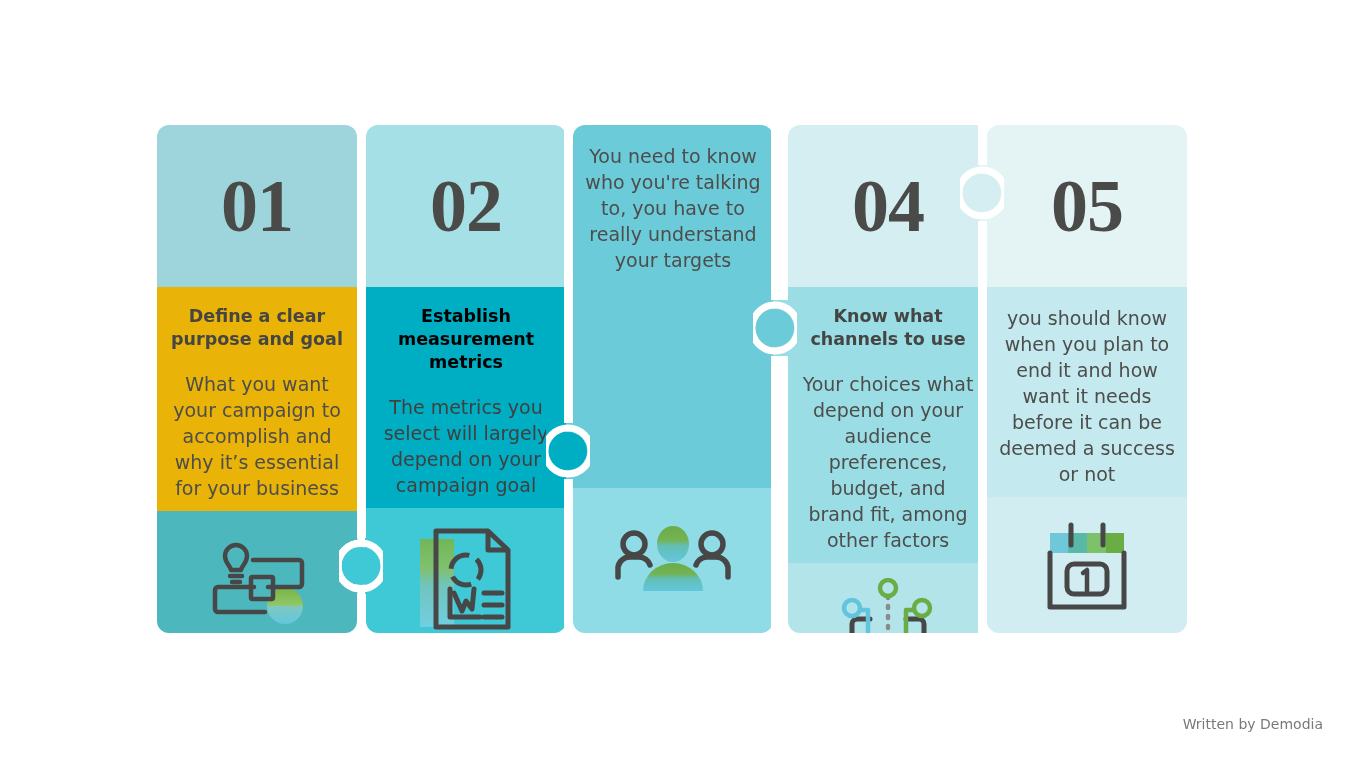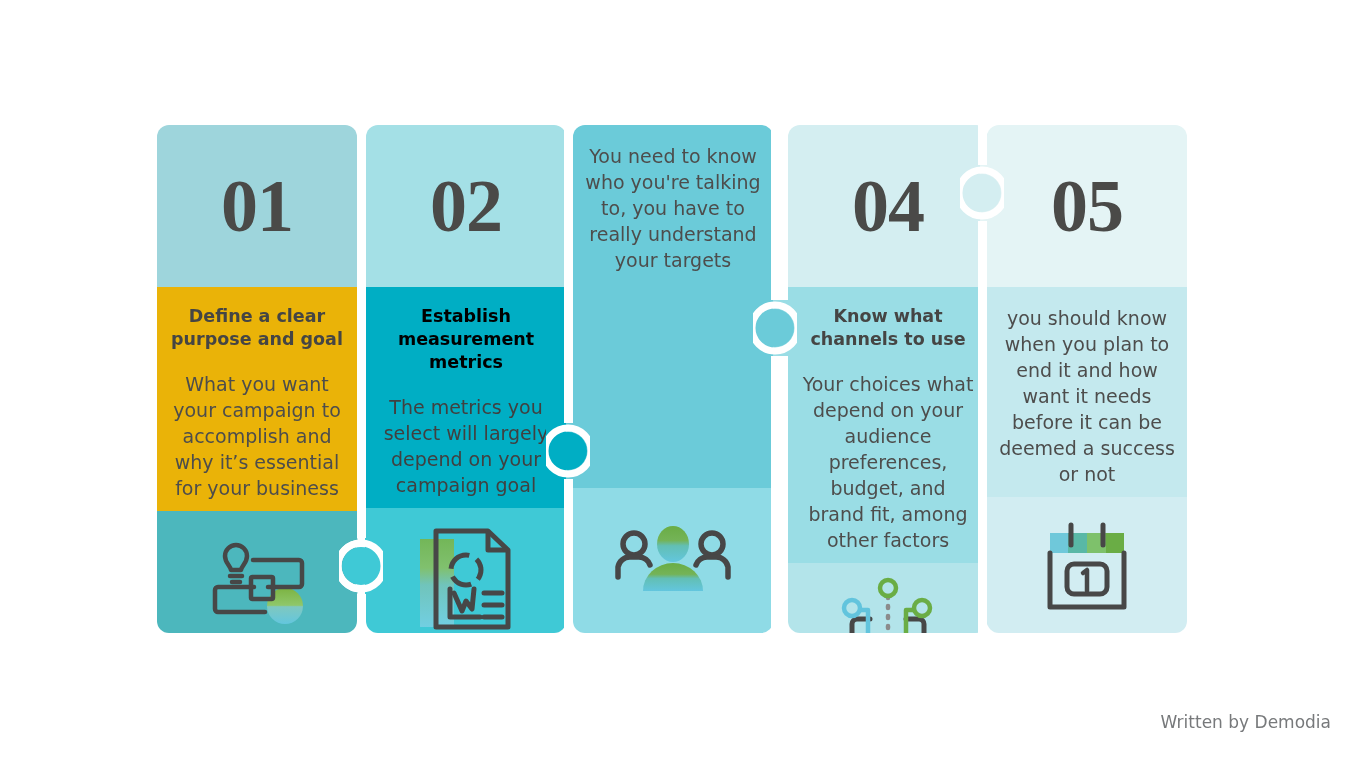--- a/index.html
+++ b/index.html
@@ -74,22 +74,22 @@
     background:#ffffff;
   }
   .knob{
     position:absolute;
     width:44px;height:56px;
     pointer-events:none;
   }
 
   .footer{
     position:absolute;
-    right:19px; bottom:27px;
-    font-size:17px;
+    right:27px; bottom:27px;
+    font-size:14px;
     color:#77797b;
     font-family:"DejaVu Sans","Liberation Sans",sans-serif;
   }
 </style>
 </head>
 <body>
 
 <div id="board">
 
   <div class="card c1">

